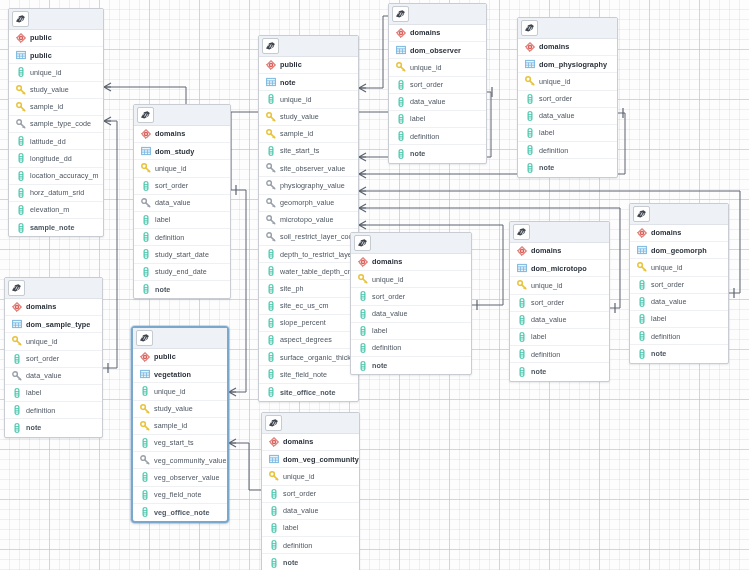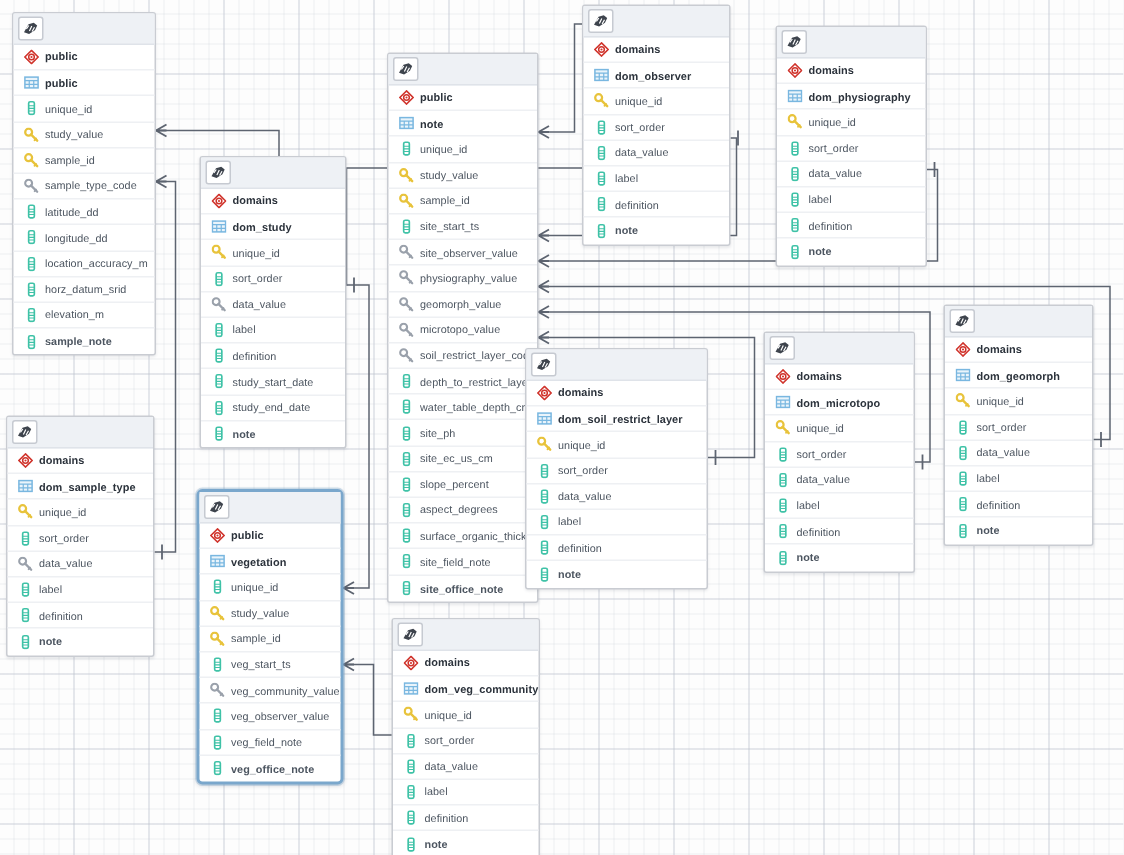--- a/index.html
+++ b/index.html
@@ -943,29 +943,20 @@
         <div class="row schema">
           <span class="ico">
             <svg width="10" height="10" viewBox="0 0 10 10">
               <path d="M5 0.6 L9.4 5 L5 9.4 L0.6 5 Z" fill="none" stroke="#d0342c" stroke-width="1"></path>
               <circle cx="5" cy="5" r="1.9" fill="none" stroke="#d0342c" stroke-width="1"></circle>
               <circle cx="5" cy="5" r="0.7" fill="#d0342c"></circle>
             </svg>
           </span>
           <span class="lbl">domains</span>
         </div>
-        <div class="row tbl">
-          <span class="ico">
-            <svg width="10" height="10" viewBox="0 0 10 10">
-              <rect x="0.6" y="1.4" width="8.8" height="7.2" fill="#eaf4fb" stroke="#79b7e0" stroke-width="1"></rect>
-              <path d="M0.6 3.8 H9.4 M0.6 6.2 H9.4 M3.5 3.8 V8.6 M6.5 3.8 V8.6" stroke="#79b7e0" stroke-width="0.8"></path>
-            </svg>
-          </span>
-          <span class="lbl">dom_soil_restrict_layer</span>
-        </div>
         <div class="row">
           <span class="ico">
             <svg width="10" height="10" viewBox="0 0 10 10">
               <circle cx="3.1" cy="3.1" r="2.3" fill="none" stroke="#e8c33b" stroke-width="1.5"></circle>
               <path d="M4.6 4.6 L8.8 8.8" stroke="#e8c33b" stroke-width="1.6" stroke-linecap="round"></path>
               <path d="M7.1 8.4 L8.0 7.4" stroke="#e8c33b" stroke-width="1.4" stroke-linecap="round"></path>
             </svg>
           </span>
           <span class="lbl">unique_id</span>
         </div>

